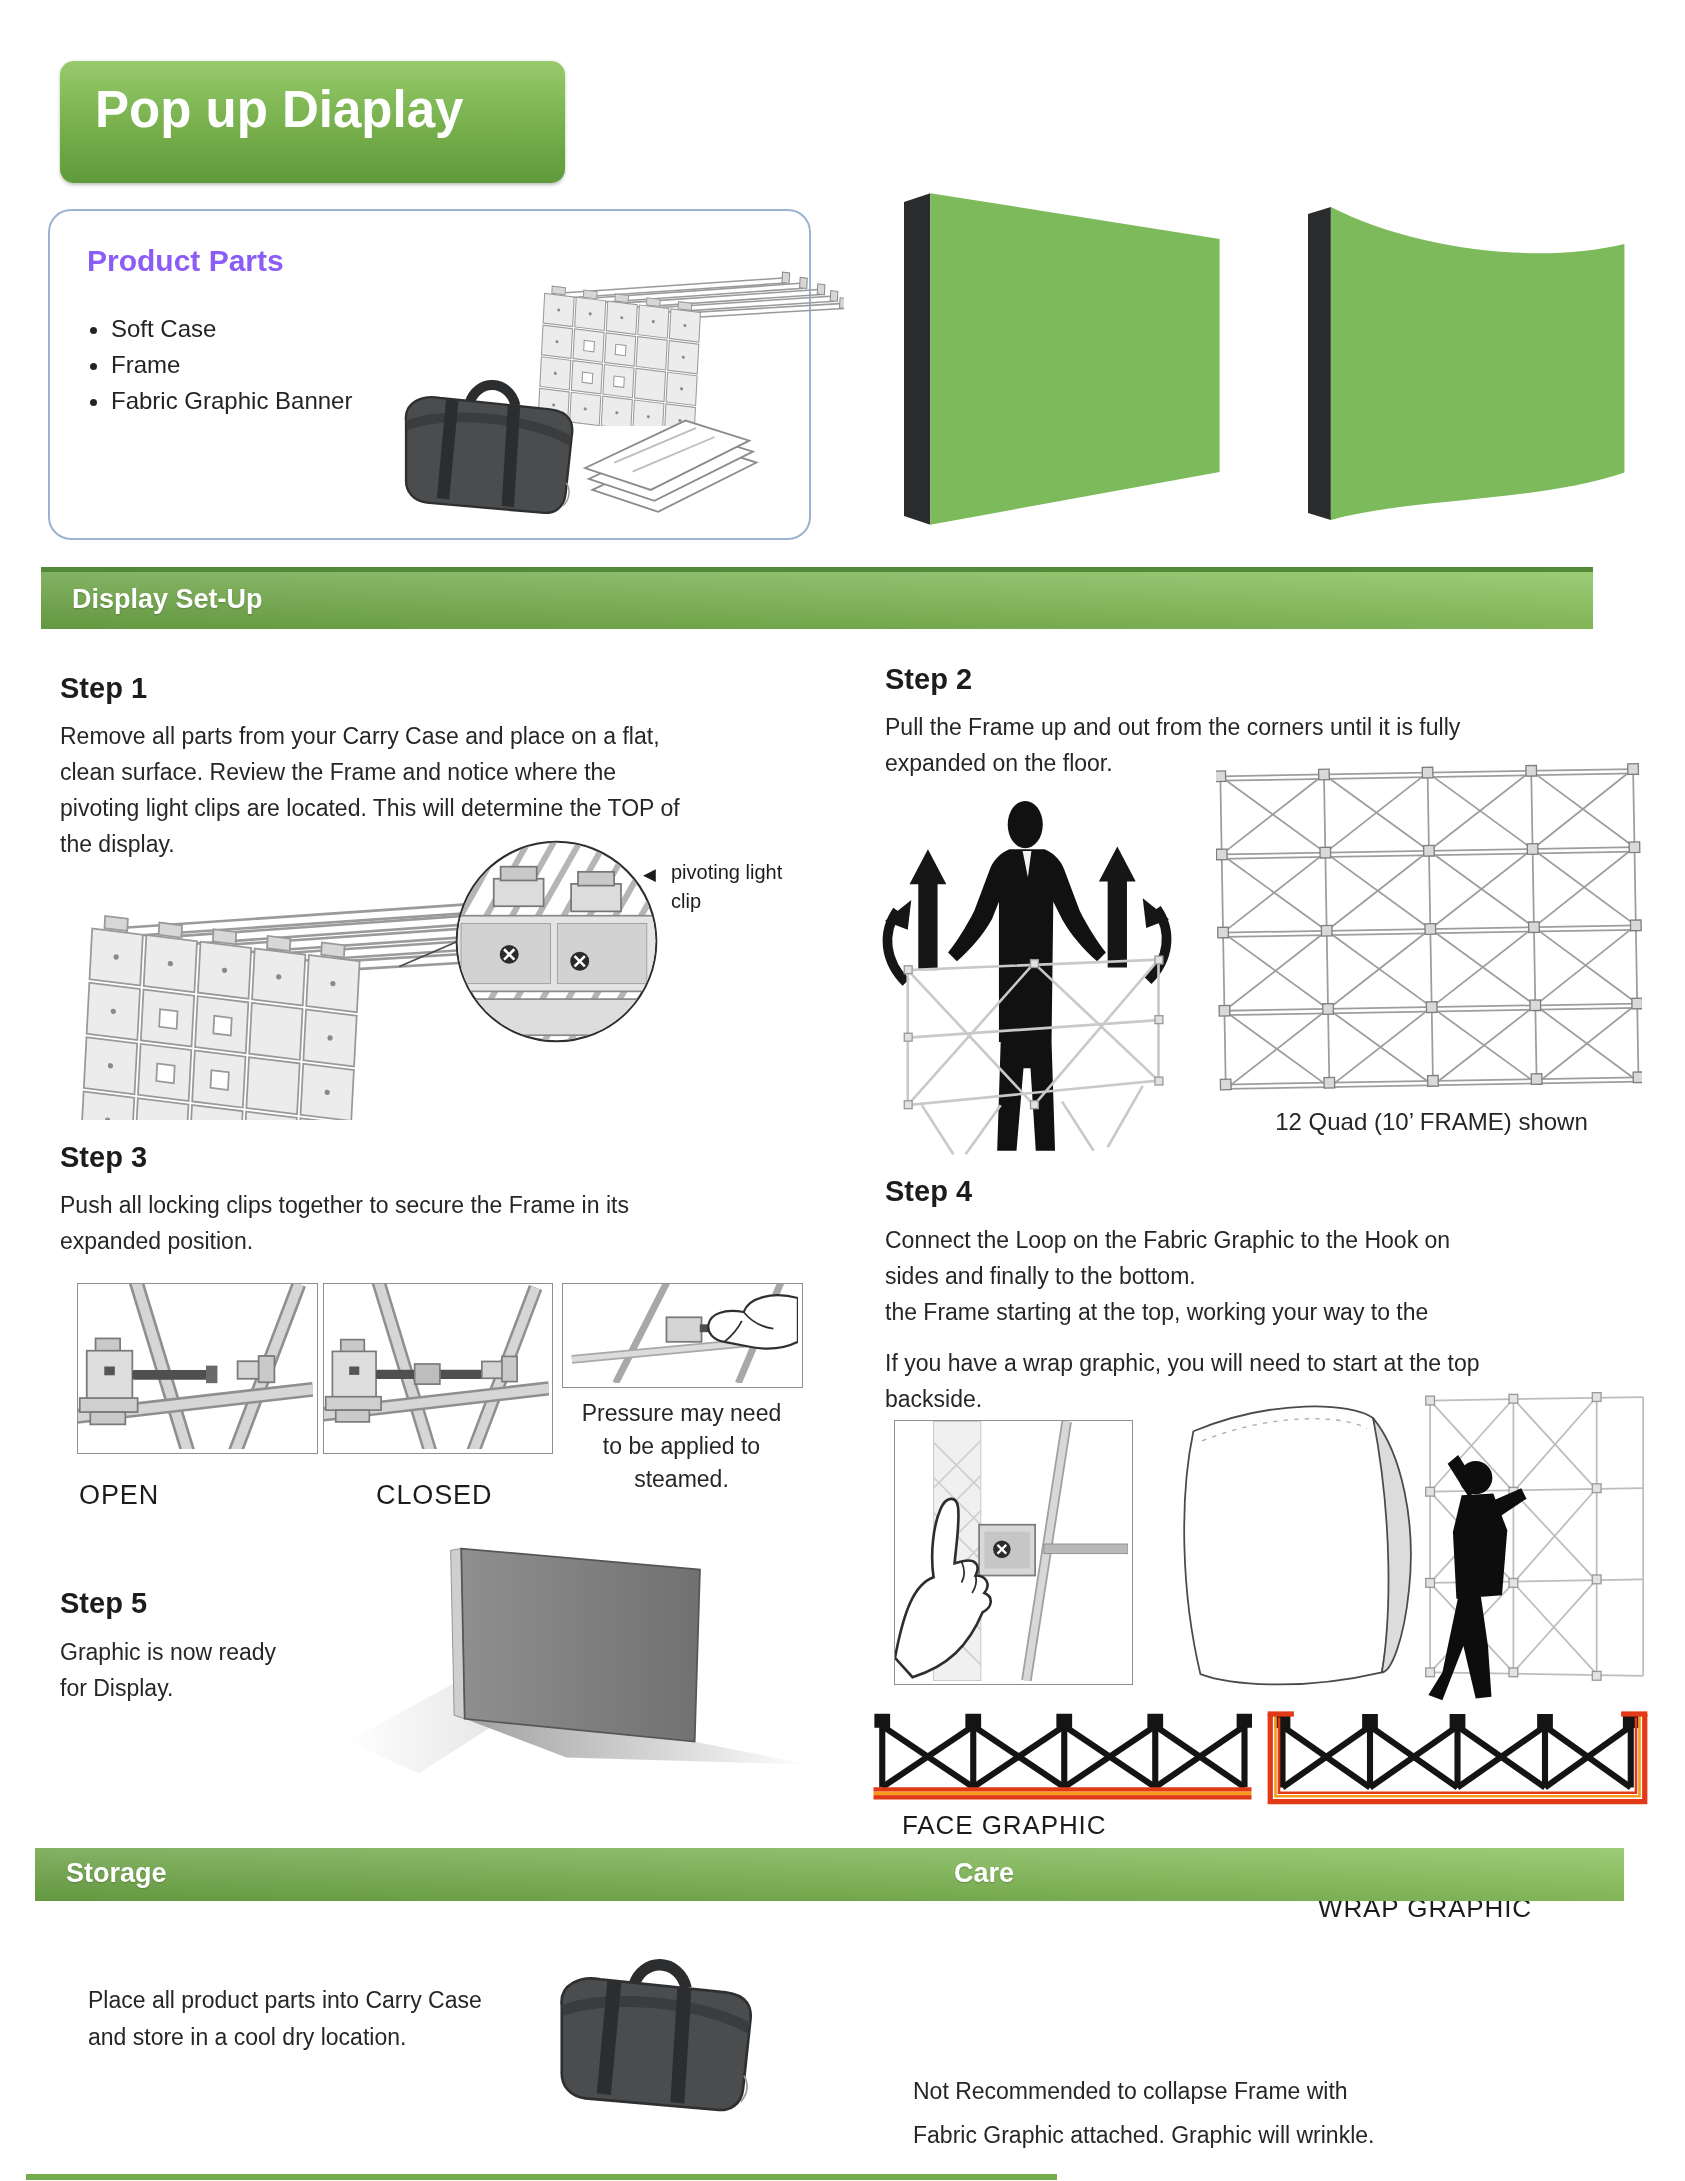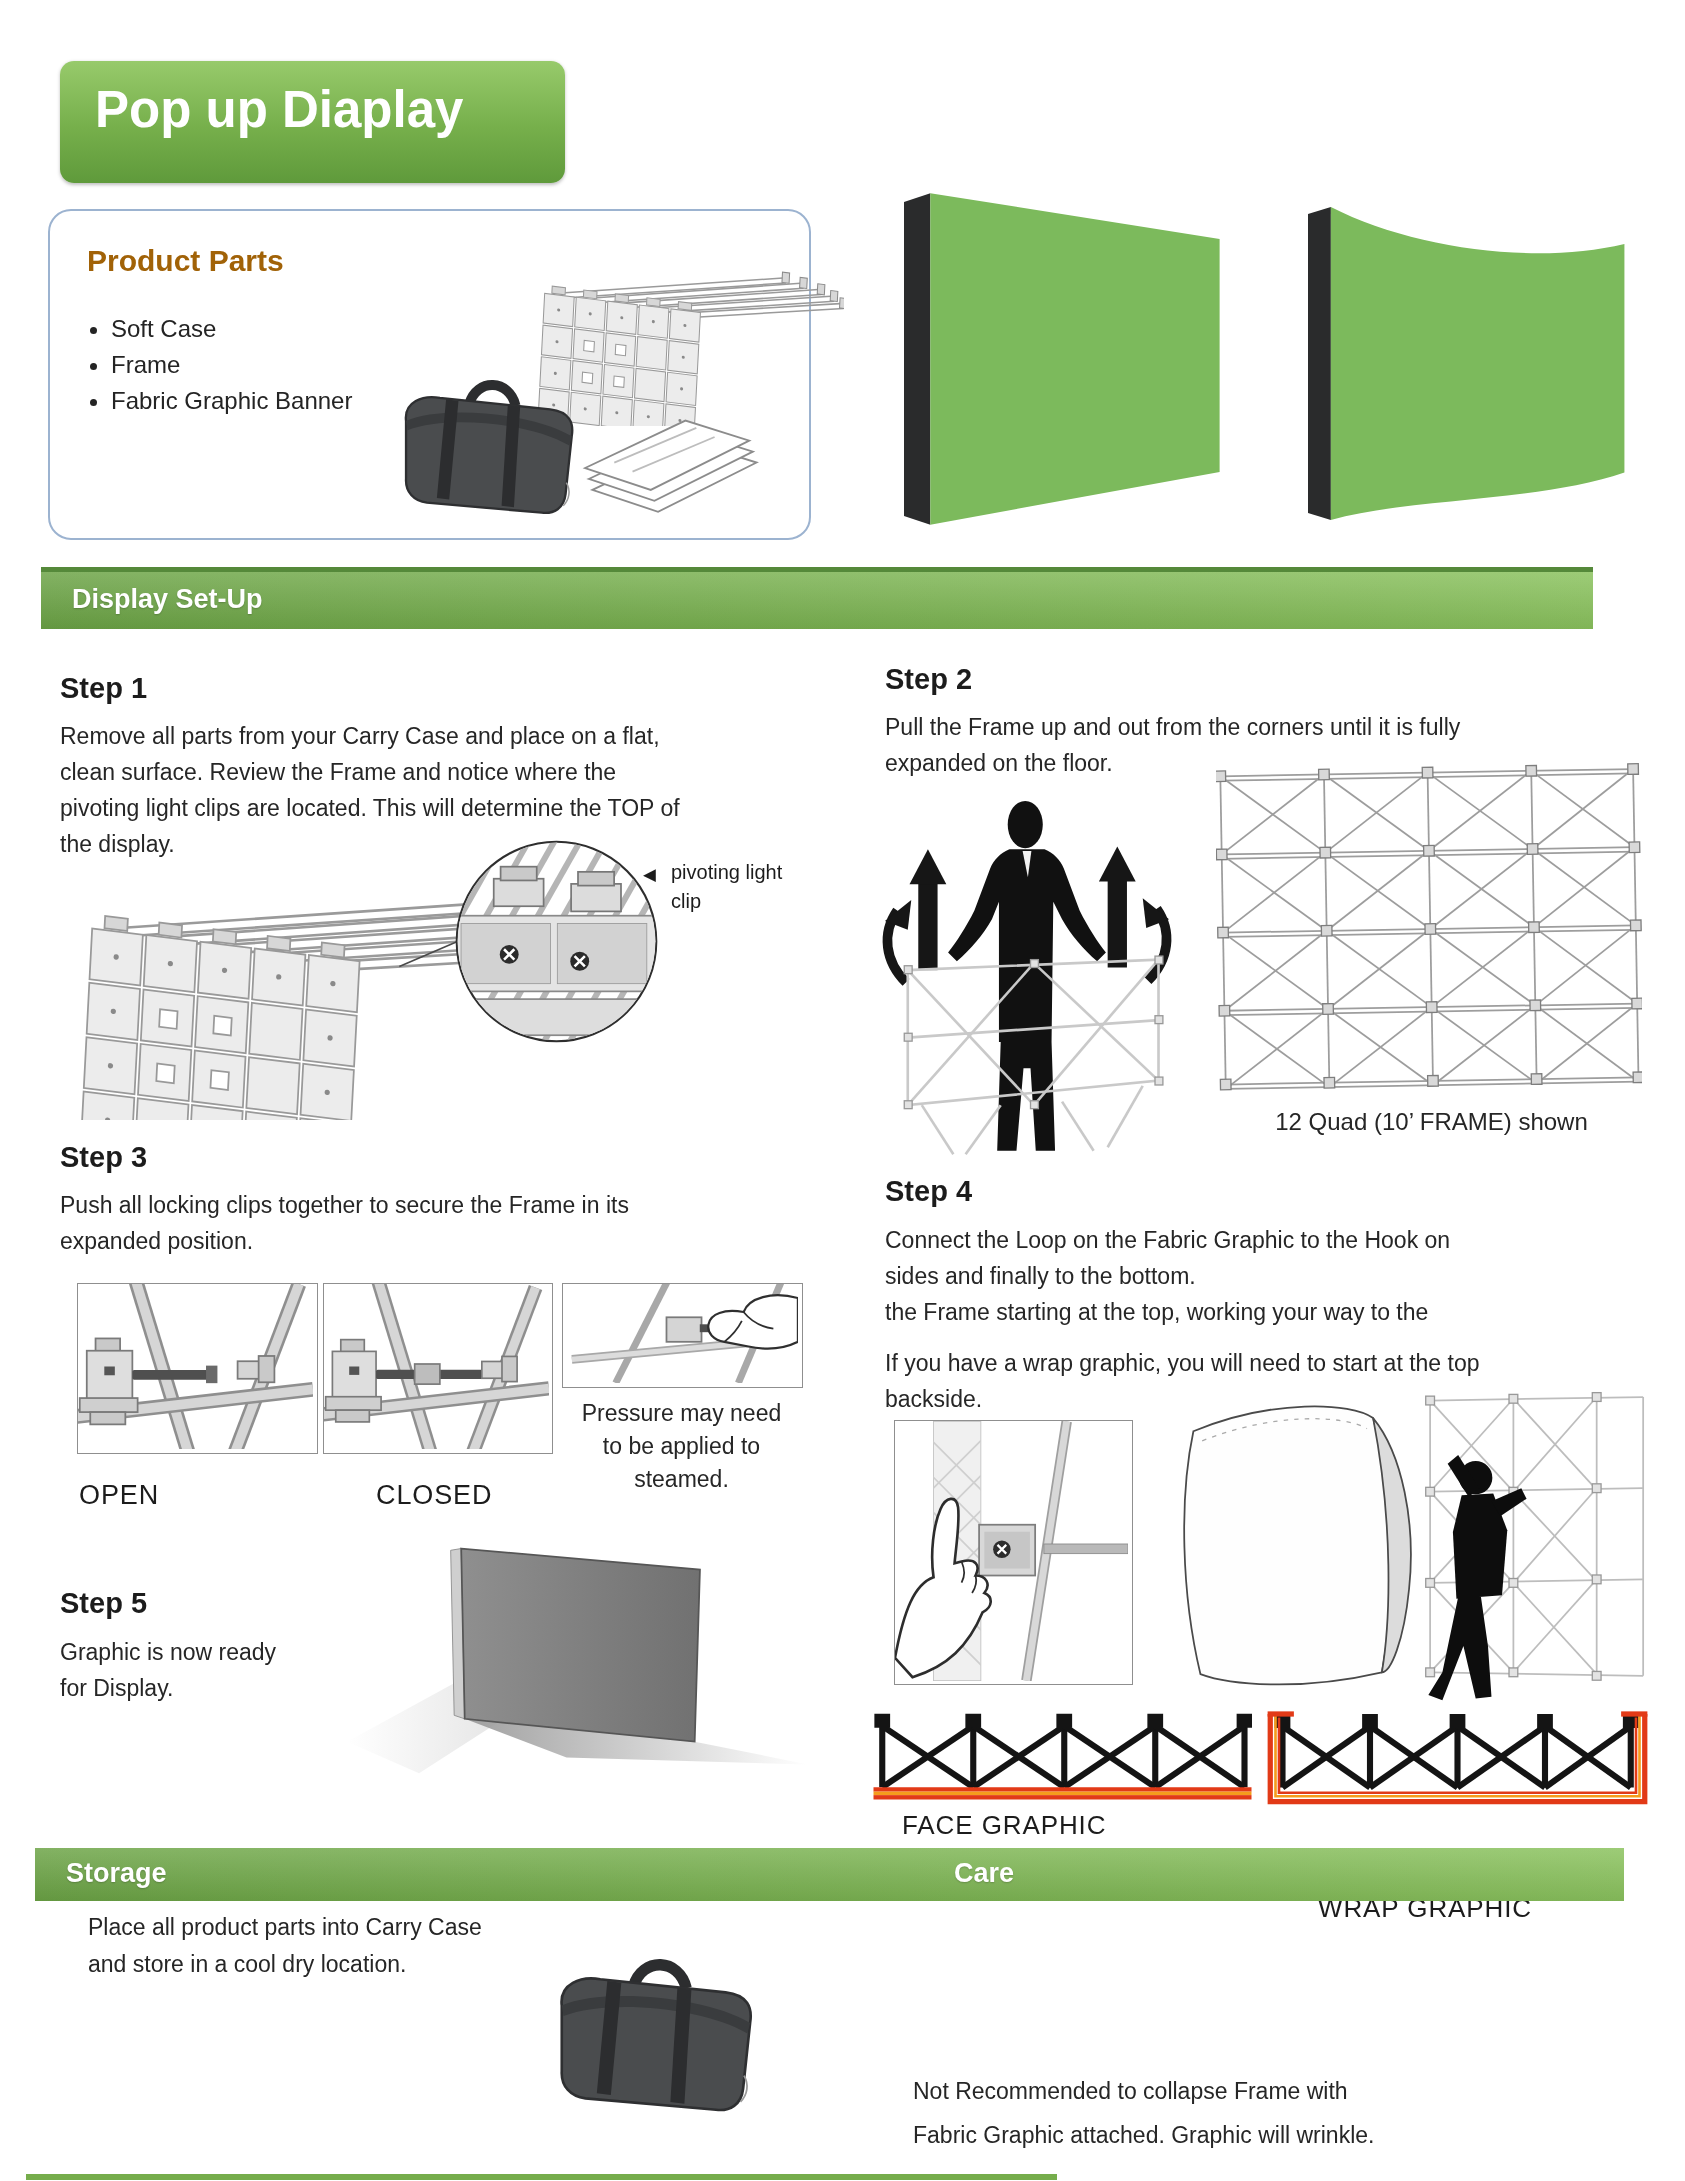--- a/index.html
+++ b/index.html
@@ -4,21 +4,21 @@
 <style>
   html,body{margin:0;padding:0;background:#ffffff;}
   .canvas{position:relative;width:1685px;height:2181px;background:#ffffff;overflow:hidden;
           font-family:"Liberation Sans","DejaVu Sans",sans-serif;color:#242424;}
   .abs{position:absolute;}
   .title-badge{left:60px;top:61px;width:505px;height:122px;border-radius:14px;
     background:linear-gradient(#97ca6b 0%,#76af4b 55%,#5f9a3b 100%);
     box-shadow:0 1.8px 3.5px rgba(0,0,0,.25);}
   .title-badge span{display:block;padding-left:35px;line-height:97px;font-size:51px;font-weight:bold;color:#ffffff;}
   .product-box{left:48px;top:209px;width:759px;height:327px;border:2.6px solid #9cb3d0;border-radius:23px;background:#fff;}
-  .pp-title{left:37px;top:33px;font-size:30px;font-weight:bold;color:#a16207;}
+  .pp-title{left:37px;top:33px;font-size:30px;font-weight:bold;color:#8b5cf6;}
   .pp-list{left:26px;top:104px;margin:0;padding-left:35px;font-size:24px;color:#242424;}
   .pp-list li{margin-bottom:8px;}
   .banner{background:linear-gradient(rgba(255,255,255,.16),rgba(0,0,0,.07)),linear-gradient(90deg,#6ba345,#8ac25d);}
   .banner-text{font-size:27px;font-weight:bold;color:#ffffff;text-shadow:0 0.9px 1.8px rgba(0,0,0,.2);}
   .section-banner-main{left:41px;top:567px;width:1552px;height:57px;border-top:5.3px solid #55893a;}
   .section-banner-bottom{left:35px;top:1848px;width:1589px;height:53px;}
   .h1{font-size:29px;font-weight:bold;color:#1c1c1c;}
   .body-text{font-size:23px;color:#262626;line-height:36px;}
   .line{white-space:nowrap;}
   .center{text-align:center;}
@@ -643,21 +643,21 @@
     <rect x="405" y="5" width="30" height="6" fill="#e23a17"></rect>
   </svg>
   <div class="abs cap-label" style="left:902px;top:1810px;">FACE GRAPHIC</div>
   <div class="abs cap-label" style="left:1318px;top:1893px;">WRAP GRAPHIC</div>
 
   <div class="abs banner section-banner-bottom">
     <span class="banner-text abs" style="left:31px;top:0;line-height:51px;">Storage</span>
     <span class="banner-text abs" style="left:919px;top:0;line-height:51px;">Care</span>
   </div>
 
-  <div class="abs body-text" style="left:88px;top:1909px;line-height:37px;">
+  <div class="abs body-text" style="left:88px;top:1982px;line-height:37px;">
     <div class="line">Place all product parts into Carry Case</div>
     <div class="line">and store in a cool dry location.</div>
   </div>
   <svg class="abs" style="left:546px;top:1944px;" width="219" height="180" viewBox="0 0 250 205">
     <path d="M100,48 C110,14 152,16 160,50" fill="none" stroke="#2c2d2f" stroke-width="13"></path>
     <path d="M18,70 C15,45 40,36 62,40 L205,55 C230,58 236,72 233,90 L225,165 C223,183 210,191 194,189 L45,176 C28,174 17,162 18,145 Z" fill="#4a4c4e" stroke="#2e2f31" stroke-width="3"></path>
     <path d="M18,70 C62,50 180,58 233,90 L230,102 C180,72 70,62 20,82 Z" fill="#3a3c3e"></path>
     <path d="M70,42 L86,44 L74,172 L58,170 Z" fill="#2c2d2f"></path>
     <path d="M150,50 L166,52 L158,182 L142,180 Z" fill="#2c2d2f"></path>
     <path d="M226,150 C232,160 230,172 222,180" fill="none" stroke="#9a9a9a" stroke-width="2"></path>

